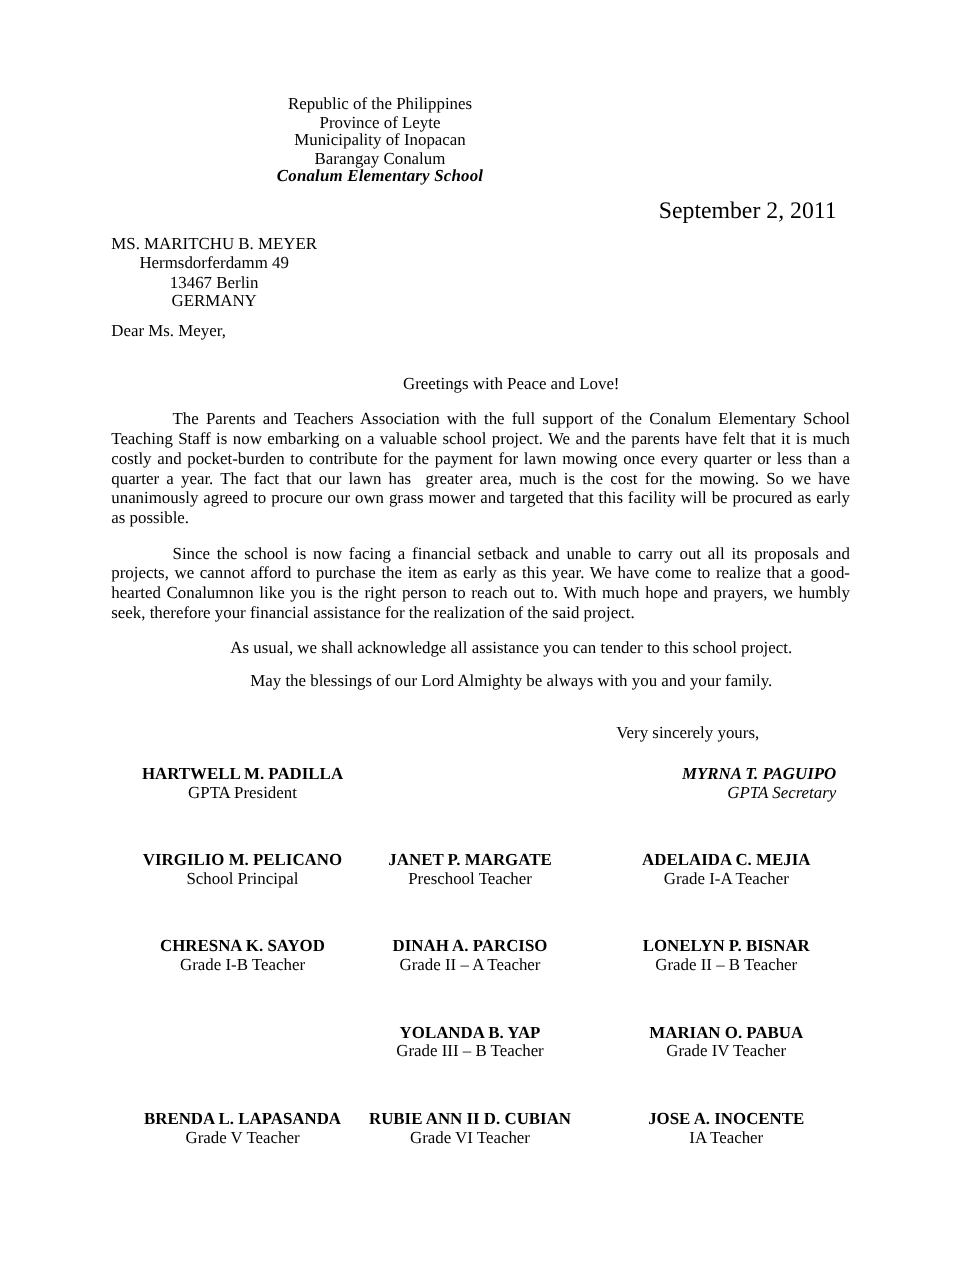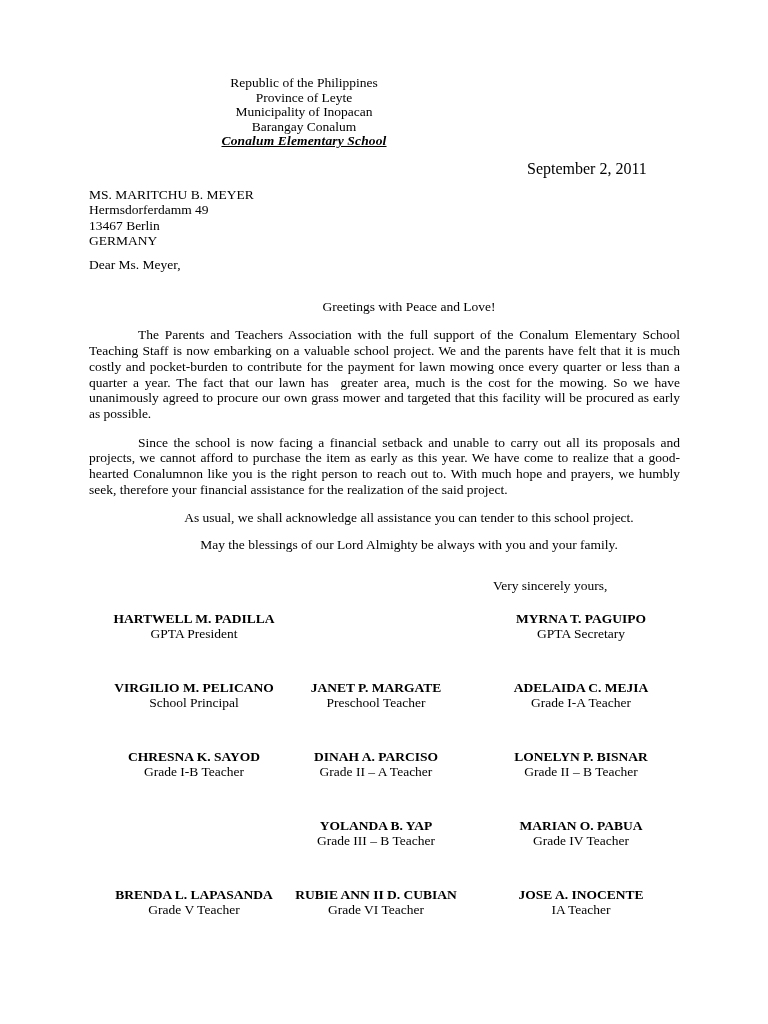--- a/index.html
+++ b/index.html
@@ -33,41 +33,40 @@
     font-size: 13.5px;
     line-height: 14.6px;
   }
   .letterhead .line {
     display: block;
   }
   .letterhead .school {
     font-weight: bold;
     font-style: italic;
     letter-spacing: 0.15px;
-    text-decoration: underline;
   }
 
   
   .date-line {
     position: absolute;
     top: 161px;
     left: 527px;
-    font-size: 16px;
+    font-size: 19px;
     line-height: 16px;
   }
 
   
   .address {
     position: absolute;
     top: 187px;
     left: 89px;
     font-size: 13.5px;
     line-height: 15.4px;
   }
-  .address .line { display: block; white-space: pre; }
+  .address .line { display: block; white-space: pre; text-align: center; }
 
   
   .salutation {
     position: absolute;
     top: 257px;
     left: 89px;
     font-size: 13.5px;
   }
 
   
@@ -130,21 +129,21 @@
     display: block;
     white-space: nowrap;
   }
   
   .col1 { left: 106px; width: 176px; }
   .col2 { left: 288px; width: 176px; }
   .col3 { left: 493px; width: 176px; text-align: left; }
   .col3 .name, .col3 .role { text-align: center; }
   
   .r1c1 { left: 106px; width: 176px; }
-  .r1c3 { left: 493px; width: 176px; text-align: center; }
+  .r1c3 { left: 493px; width: 176px; text-align: right; font-style: italic; }
   
 </style>
 </head>
 <body>
 
 <div class="page">
 
   <div class="letterhead">
     <span class="line">Republic of the Philippines</span>
     <span class="line">Province of Leyte</span>

